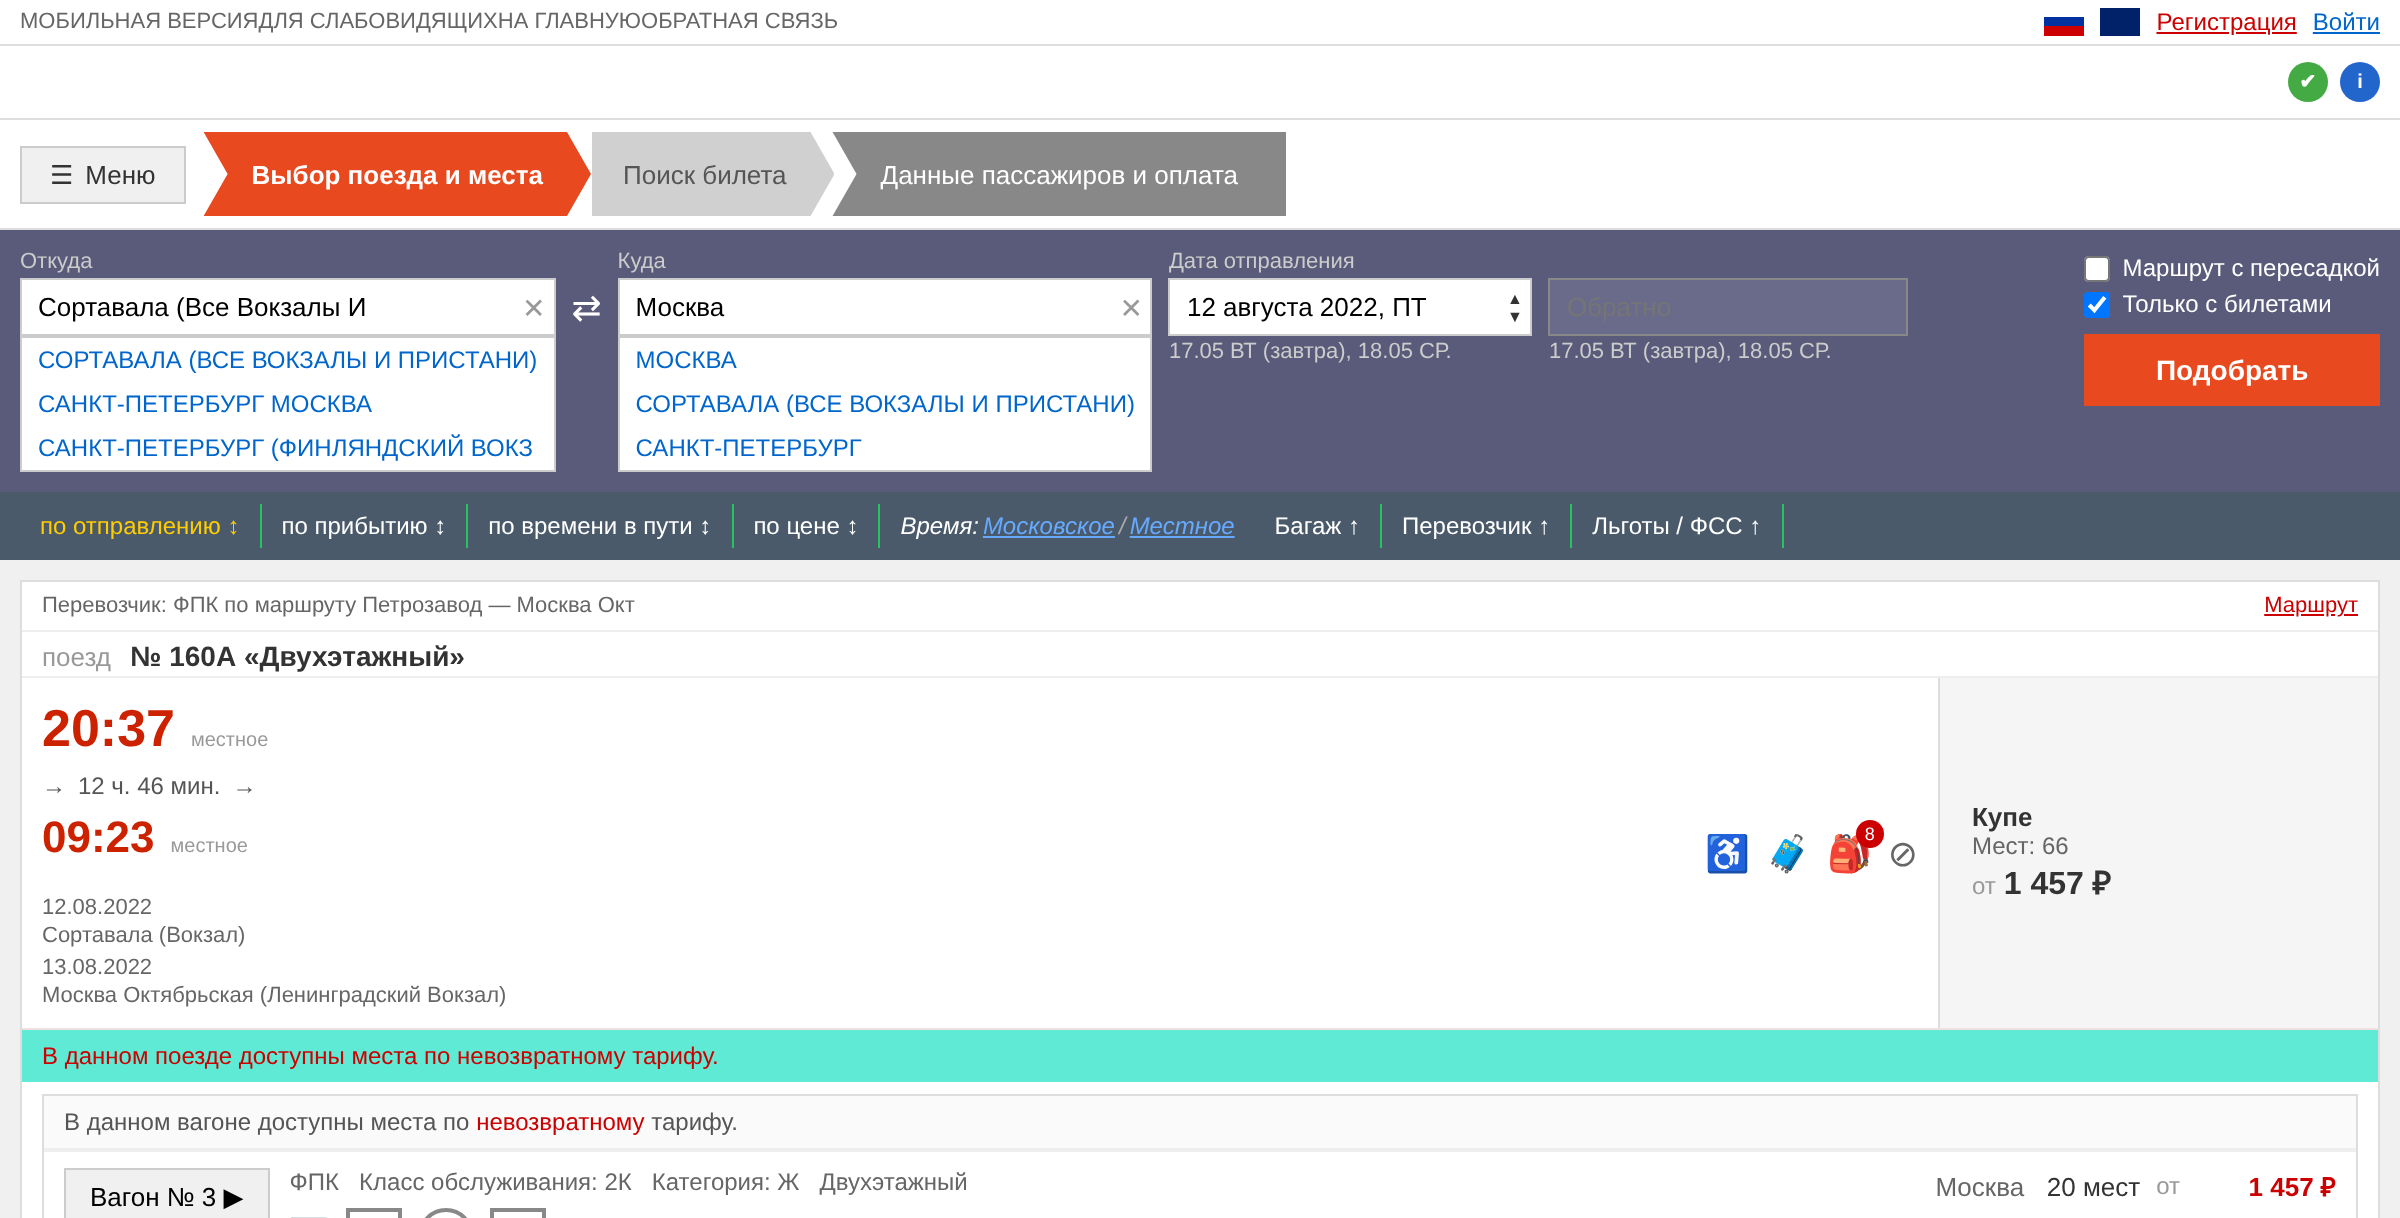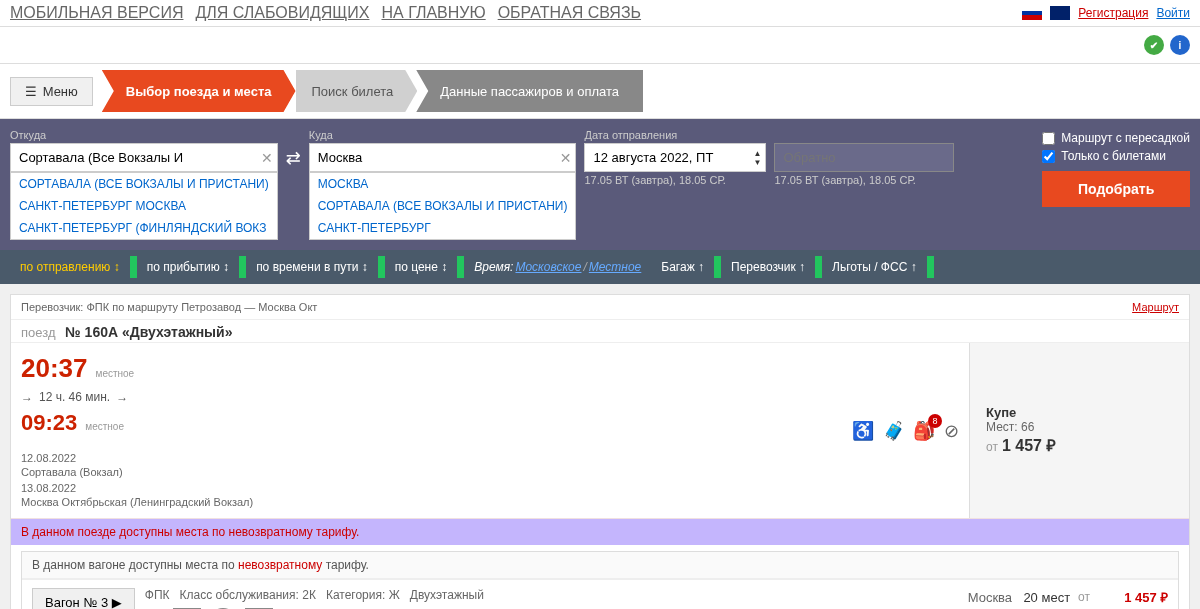--- a/index.html
+++ b/index.html
@@ -1,20 +1,20 @@
 <!DOCTYPE html>
 <html><head>
   <meta charset="utf-8">
   <style>
     * { box-sizing: border-box; margin: 0; padding: 0; }
     body { font-family: Arial, sans-serif; font-size: 13px; background: #f0f0f0; color: #333; min-width: 1200px; }
 
     
     .top-bar { background: #fff; border-bottom: 1px solid #ddd; padding: 4px 10px; display: flex; justify-content: space-between; align-items: center; }
-    .top-bar-links { display: flex; gap: 12px; font-size: 16px; color: #666; text-decoration: underline; }
+    .top-bar-links { display: flex; font-size: 11px; color: #666; }
     .top-bar-links span { cursor: pointer; text-transform: uppercase; }
     .top-bar-right { display: flex; align-items: center; gap: 8px; }
     .flag { width: 20px; height: 14px; display: inline-block; }
     .flag-ru { background: linear-gradient(to bottom, #fff 33%, #0033a0 33%, #0033a0 66%, #cc0000 66%); }
     .flag-en { background: #012169; }
     .reg-link { color: #cc0000; text-decoration: underline; cursor: pointer; font-size: 12px; }
     .login-link { color: #0066cc; text-decoration: underline; cursor: pointer; font-size: 12px; }
 
     
     .header { background: #fff; padding: 8px 10px; display: flex; align-items: center; gap: 12px; border-bottom: 1px solid #ddd; }
@@ -34,21 +34,21 @@
 
     .search-options { display: flex; flex-direction: column; gap: 4px; margin-top: 2px; }
     .checkbox-row { display: flex; align-items: center; gap: 6px; color: #fff; font-size: 12px; }
     .search-btn { background: #e8491f; color: #fff; border: none; padding: 10px 20px; font-size: 14px; font-weight: bold; cursor: pointer; margin-top: 2px; }
 
     .suggest-list { background: #fff; border: 1px solid #ccc; font-size: 12px; }
     .suggest-item { padding: 4px 8px; cursor: pointer; color: #0066cc; }
 
     
     .sort-bar { background: #4a5a6a; padding: 6px 10px; display: flex; gap: 0; align-items: center; }
-    .sort-item { color: #fff; font-size: 12px; padding: 4px 10px; cursor: pointer; display: flex; align-items: center; gap: 3px; border-right: 7px solid #22c55e; }
+    .sort-item { color: #fff; font-size: 12px; padding: 4px 10px; cursor: pointer; display: flex; align-items: center; gap: 3px; border-right: 1px solid #22c55e; }
     .sort-item.active { color: #ffcc00; }
     .sort-time-group { display: flex; align-items: center; gap: 2px; color: #fff; font-size: 12px; padding: 4px 10px; font-style: italic; }
     .sort-time-link { color: #66aaff; cursor: pointer; text-decoration: underline; }
 
     
     .main { padding: 10px; }
 
     
     .train-card { background: #fff; border: 1px solid #ddd; margin-bottom: 8px; }
     .train-header { padding: 6px 10px; background: #fff; display: flex; align-items: center; gap: 8px; border-bottom: 1px solid #eee; }
@@ -66,21 +66,21 @@
     .train-icons { display: flex; align-items: center; gap: 8px; padding: 10px; }
     .icon-item { font-size: 18px; color: #666; cursor: pointer; }
     .icon-badge { position: relative; display: inline-block; }
     .icon-badge .badge { position: absolute; top: -6px; right: -6px; background: #cc0000; color: #fff; font-size: 9px; border-radius: 50%; width: 14px; height: 14px; display: flex; align-items: center; justify-content: center; }
     .train-prices { background: #f5f5f5; border-left: 1px solid #ddd; padding: 10px 16px; display: flex; align-items: center; gap: 20px; min-width: 220px; }
     .price-type { font-size: 13px; color: #333; font-weight: bold; }
     .price-seats { font-size: 12px; color: #666; }
     .price-from { font-size: 12px; color: #999; }
     .price-amount { font-size: 16px; font-weight: bold; color: #333; }
 
-    .non-refundable { color: #cc0000; font-size: 12px; padding: 6px 10px; background: #c4b5fd; border-top: 1px solid #f0e0e0; }
+    .non-refundable { color: #cc0000; font-size: 12px; padding: 6px 10px; background: #5eead4; border-top: 1px solid #f0e0e0; }
 
     
     .wagon-section { border: 1px solid #ddd; margin: 6px 10px; background: #fff; }
     .wagon-notice { font-size: 12px; color: #555; padding: 6px 10px; background: #fafafa; border-bottom: 1px solid #eee; }
     .wagon-row { display: flex; align-items: flex-start; padding: 8px 10px; gap: 10px; border-top: 1px solid #eee; }
     .wagon-btn { background: #f0f0f0; border: 1px solid #ccc; padding: 6px 12px; font-size: 13px; cursor: pointer; white-space: nowrap; }
     .wagon-details { flex: 1; }
     .wagon-info-row { display: flex; align-items: center; gap: 10px; font-size: 12px; color: #666; flex-wrap: wrap; }
     .wagon-icons { display: flex; gap: 8px; padding: 6px 0; align-items: center; }
     .w-icon { font-size: 16px; color: #555; }

